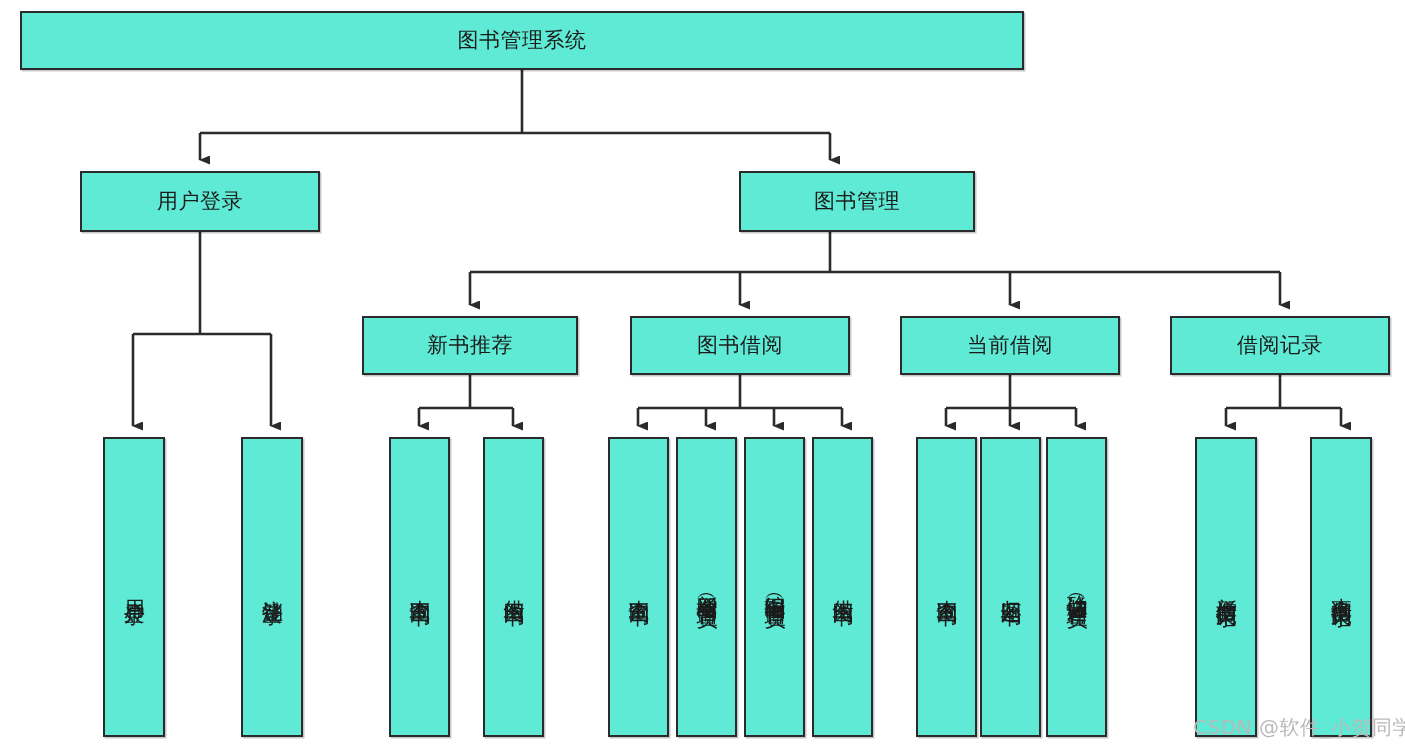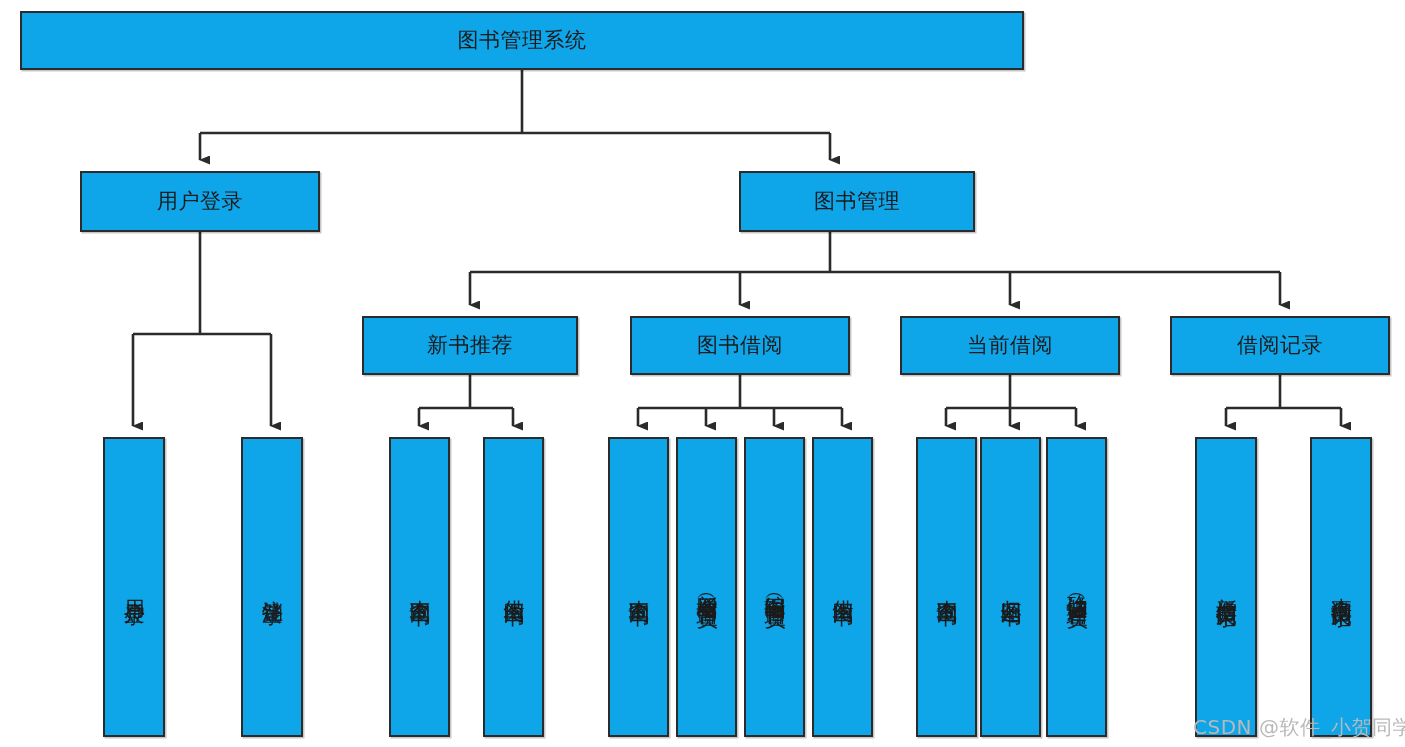--- a/index.html
+++ b/index.html
@@ -23,21 +23,21 @@
     left: 0;
     top: 0;
     width: 1405px;
     height: 747px;
     pointer-events: none;
   }
   .node {
     position: absolute;
     box-sizing: border-box;
     border: 2.5px solid #2b2b2b;
-    background: #0ea5e9;
+    background: #5eead4;
     display: flex;
     align-items: center;
     justify-content: center;
     color: #1b1b1b;
     box-shadow: 1.5px 1.5px 0 rgba(0,0,0,0.22);
   }
   .node .label {
     display: block;
     line-height: 1.18;
     text-align: center;

